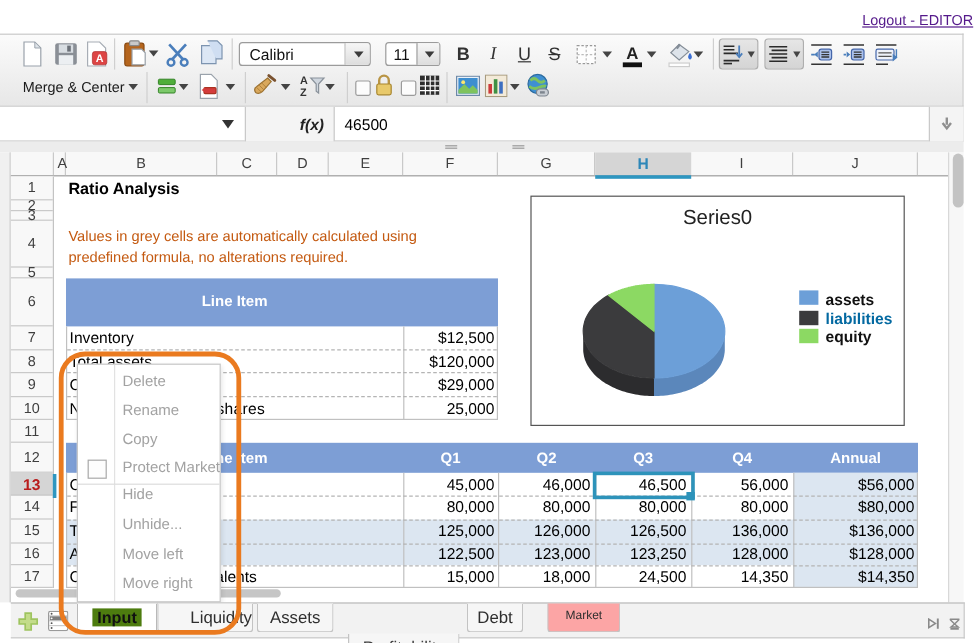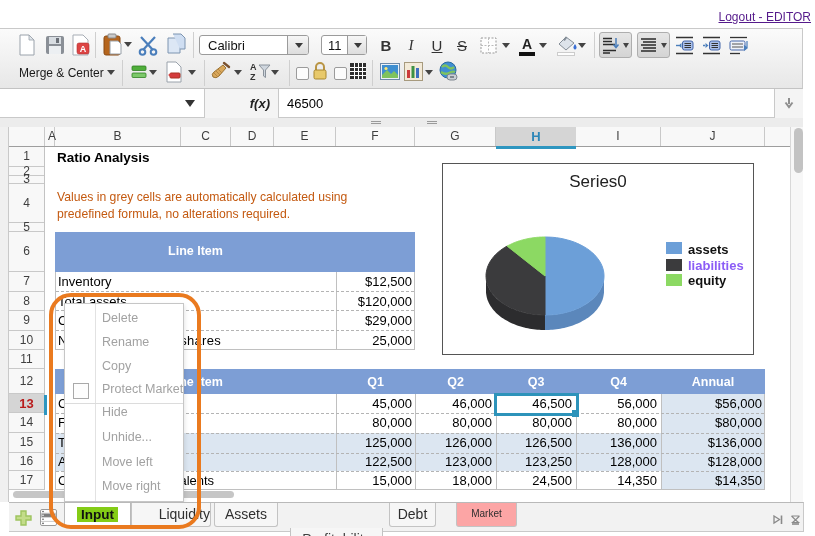--- a/index.html
+++ b/index.html
@@ -313,21 +313,21 @@
 <svg class="ab" style="left:442px;top:163px" width="312" height="192" viewBox="442 163 312 192">
 <path d="M604.0,276.0 L604.0,277.3 L603.9,278.6 L603.7,279.8 L603.5,281.1 L603.2,282.4 L602.9,283.6 L602.5,284.9 L602.0,286.1 L601.5,287.3 L600.9,288.5 L600.2,289.7 L599.5,290.9 L598.7,292.1 L597.9,293.2 L597.0,294.4 L596.1,295.5 L595.1,296.6 L594.1,297.7 L593.0,298.7 L591.8,299.7 L590.6,300.7 L589.4,301.7 L588.1,302.7 L586.7,303.6 L585.3,304.5 L583.9,305.3 L582.4,306.1 L580.9,306.9 L579.4,307.7 L577.8,308.4 L576.2,309.1 L574.5,309.8 L572.8,310.4 L571.1,311.0 L569.3,311.5 L567.6,312.0 L565.8,312.5 L564.0,312.9 L562.1,313.3 L560.3,313.7 L558.4,314.0 L556.5,314.3 L554.6,314.5 L552.7,314.7 L550.8,314.8 L548.9,314.9 L546.9,315.0 L545.0,315.0 L545.0,330.0 L546.9,330.0 L548.9,329.9 L550.8,329.8 L552.7,329.7 L554.6,329.5 L556.5,329.3 L558.4,329.0 L560.3,328.7 L562.1,328.3 L564.0,327.9 L565.8,327.5 L567.6,327.0 L569.3,326.5 L571.1,326.0 L572.8,325.4 L574.5,324.8 L576.2,324.1 L577.8,323.4 L579.4,322.7 L580.9,321.9 L582.4,321.1 L583.9,320.3 L585.3,319.5 L586.7,318.6 L588.1,317.7 L589.4,316.7 L590.6,315.7 L591.8,314.7 L593.0,313.7 L594.1,312.7 L595.1,311.6 L596.1,310.5 L597.0,309.4 L597.9,308.2 L598.7,307.1 L599.5,305.9 L600.2,304.7 L600.9,303.5 L601.5,302.3 L602.0,301.1 L602.5,299.9 L602.9,298.6 L603.2,297.4 L603.5,296.1 L603.7,294.8 L603.9,293.6 L604.0,292.3 L604.0,291.0 Z" fill="#5b87bb"></path>
 <path d="M545.0,315.0 L543.1,315.0 L541.1,314.9 L539.2,314.8 L537.3,314.7 L535.4,314.5 L533.5,314.3 L531.6,314.0 L529.7,313.7 L527.9,313.3 L526.0,312.9 L524.2,312.5 L522.4,312.0 L520.7,311.5 L518.9,311.0 L517.2,310.4 L515.5,309.8 L513.8,309.1 L512.2,308.4 L510.6,307.7 L509.1,306.9 L507.6,306.1 L506.1,305.3 L504.7,304.5 L503.3,303.6 L501.9,302.7 L500.6,301.7 L499.4,300.7 L498.2,299.7 L497.0,298.7 L495.9,297.7 L494.9,296.6 L493.9,295.5 L493.0,294.4 L492.1,293.2 L491.3,292.1 L490.5,290.9 L489.8,289.7 L489.1,288.5 L488.5,287.3 L488.0,286.1 L487.5,284.9 L487.1,283.6 L486.8,282.4 L486.5,281.1 L486.3,279.8 L486.1,278.6 L486.0,277.3 L486.0,276.0 L486.0,291.0 L486.0,292.3 L486.1,293.6 L486.3,294.8 L486.5,296.1 L486.8,297.4 L487.1,298.6 L487.5,299.9 L488.0,301.1 L488.5,302.3 L489.1,303.5 L489.8,304.7 L490.5,305.9 L491.3,307.1 L492.1,308.2 L493.0,309.4 L493.9,310.5 L494.9,311.6 L495.9,312.7 L497.0,313.7 L498.2,314.7 L499.4,315.7 L500.6,316.7 L501.9,317.7 L503.3,318.6 L504.7,319.5 L506.1,320.3 L507.6,321.1 L509.1,321.9 L510.6,322.7 L512.2,323.4 L513.8,324.1 L515.5,324.8 L517.2,325.4 L518.9,326.0 L520.7,326.5 L522.4,327.0 L524.2,327.5 L526.0,327.9 L527.9,328.3 L529.7,328.7 L531.6,329.0 L533.5,329.3 L535.4,329.5 L537.3,329.7 L539.2,329.8 L541.1,329.9 L543.1,330.0 L545.0,330.0 Z" fill="#2c2c2e"></path>
 <path d="M545.0,276.0 L545.0,237.0 L548.9,237.1 L552.7,237.3 L556.5,237.7 L560.3,238.3 L564.0,239.1 L567.6,240.0 L571.1,241.0 L574.5,242.2 L577.8,243.6 L580.9,245.1 L583.9,246.7 L586.7,248.4 L589.4,250.3 L591.8,252.3 L594.1,254.3 L596.1,256.5 L597.9,258.8 L599.5,261.1 L600.9,263.5 L602.0,265.9 L602.9,268.4 L603.5,270.9 L603.9,273.4 L604.0,276.0 L603.9,278.6 L603.5,281.1 L602.9,283.6 L602.0,286.1 L600.9,288.5 L599.5,290.9 L597.9,293.2 L596.1,295.5 L594.1,297.7 L591.8,299.7 L589.4,301.7 L586.7,303.6 L583.9,305.3 L580.9,306.9 L577.8,308.4 L574.5,309.8 L571.1,311.0 L567.6,312.0 L564.0,312.9 L560.3,313.7 L556.5,314.3 L552.7,314.7 L548.9,314.9 L545.0,315.0 Z" fill="#6c9fd8" stroke="#6c9fd8" stroke-width="1"></path>
 <path d="M545.0,276.0 L545.0,315.0 L542.0,314.9 L539.0,314.8 L536.0,314.5 L533.1,314.2 L530.1,313.7 L527.3,313.2 L524.4,312.6 L521.6,311.8 L518.9,311.0 L516.2,310.1 L513.7,309.0 L511.2,307.9 L508.7,306.8 L506.4,305.5 L504.2,304.2 L502.1,302.8 L500.1,301.3 L498.2,299.7 L496.4,298.1 L494.8,296.5 L493.3,294.8 L491.9,293.0 L490.7,291.2 L489.6,289.3 L488.6,287.5 L487.8,285.5 L487.1,283.6 L486.6,281.7 L486.3,279.7 L486.1,277.7 L486.0,275.7 L486.1,273.7 L486.4,271.8 L486.8,269.8 L487.3,267.8 L488.0,265.9 L488.9,264.0 L489.9,262.1 L491.0,260.3 L492.3,258.5 L493.7,256.7 L495.2,255.0 L496.9,253.4 L498.7,251.8 L500.6,250.3 L502.7,248.8 L504.8,247.4 L507.1,246.1 Z" fill="#3b3b3d" stroke="#3b3b3d" stroke-width="1"></path>
 <path d="M545.0,276.0 L507.1,246.1 L507.7,245.8 L508.4,245.4 L509.1,245.1 L509.8,244.7 L510.5,244.4 L511.2,244.1 L511.9,243.7 L512.6,243.4 L513.3,243.1 L514.0,242.8 L514.8,242.5 L515.5,242.2 L516.2,241.9 L517.0,241.7 L517.8,241.4 L518.5,241.1 L519.3,240.9 L520.1,240.7 L520.8,240.4 L521.6,240.2 L522.4,240.0 L523.2,239.8 L524.0,239.5 L524.8,239.4 L525.6,239.2 L526.4,239.0 L527.3,238.8 L528.1,238.6 L528.9,238.5 L529.7,238.3 L530.6,238.2 L531.4,238.1 L532.2,237.9 L533.1,237.8 L533.9,237.7 L534.8,237.6 L535.6,237.5 L536.4,237.4 L537.3,237.3 L538.2,237.3 L539.0,237.2 L539.9,237.1 L540.7,237.1 L541.6,237.1 L542.4,237.0 L543.3,237.0 L544.1,237.0 L545.0,237.0 Z" fill="#8cd963" stroke="#8cd963" stroke-width="1"></path>
 </svg>
 <div class="ab" style="left:666px;top:242px;width:16px;height:12px;background:#6c9fd8"></div>
 <div class="ab" style="left:688px;top:242px;font-size:13px;font-weight:bold;color:#111">assets</div>
 <div class="ab" style="left:666px;top:259px;width:16px;height:12px;background:#3b3b3d"></div>
-<div class="ab" style="left:688px;top:258px;font-size:13px;font-weight:bold;color:#8b5cf6">liabilities</div>
+<div class="ab" style="left:688px;top:258px;font-size:13px;font-weight:bold;color:#0369a1">liabilities</div>
 <div class="ab" style="left:666px;top:274px;width:16px;height:12px;background:#8cd963"></div>
 <div class="ab" style="left:688px;top:273px;font-size:13px;font-weight:bold;color:#111">equity</div>
 <div class="ab" style="left:13px;top:491px;width:221px;height:7px;background:#c6c6c6;border-radius:4px"></div>
 <div class="ab" style="left:790px;top:127px;width:13px;height:375px;background:#f7f7f7;border-left:1px solid #d8d8d8"></div>
 <div class="ab" style="left:794px;top:128px;width:9px;height:45px;background:#c3c3c3;border-radius:5px"></div>
 <div class="ab" style="left:64px;top:303px;width:120px;height:199px;background:#fff;border:1px solid #c6c6c6;box-shadow:1px 2px 4px rgba(0,0,0,0.10)"></div>
 <div class="ab" style="left:95px;top:304px;width:1px;height:197px;background:#e2e2e2"></div>
 <div class="mi" style="top:311px">Delete</div>
 <div class="mi" style="top:335px">Rename</div>
 <div class="mi" style="top:359px">Copy</div>
@@ -344,21 +344,21 @@
     </svg>
 <svg class="ab" style="left:40px;top:509px" width="17" height="17">
       <rect x="0.5" y="0.5" width="16" height="16" rx="1.5" fill="#fff" stroke="#9a9a9a"></rect>
       <rect x="1.5" y="4.5" width="14" height="3.5" fill="#7d7d7d"></rect>
       <path d="M1 4.2 h15 M1 8.3 h15 M1 12.4 h15" stroke="#b5b5b5" stroke-width="0.7"></path>
       <circle cx="3" cy="2.5" r="0.8" fill="#555"></circle>
       <circle cx="3" cy="6.3" r="0.8" fill="#fff"></circle>
       <circle cx="3" cy="10.3" r="0.8" fill="#555"></circle>
       <circle cx="3" cy="14.4" r="0.8" fill="#555"></circle>
     </svg>
-<div class="ab" style="left:64px;top:503px;width:67px;height:25px;background:#fff;border:1px solid #b9b9b9;border-top:none;border-radius:0 0 3px 3px;text-align:center;line-height:23px;font-size:13.5px;font-weight:bold;color:#111"><span style="background:#84cc16;padding:0 4px">Input</span></div>
+<div class="ab" style="left:64px;top:503px;width:67px;height:25px;background:#fff;border:1px solid #b9b9b9;border-top:none;border-radius:0 0 3px 3px;text-align:center;line-height:23px;font-size:13.5px;font-weight:bold;color:#111"><span style="background:#4d7c0f;padding:0 4px">Input</span></div>
 <div class="ab" style="left:131px;top:503px;width:80px;height:24px;background:#f6f6f6;border:1px solid #c3c3c3;border-top:none;border-radius:0 0 3px 3px;text-align:right;line-height:22px;font-size:14px;color:#2f2f2f">Liquidity</div>
 <div class="ab" style="left:214px;top:503px;width:64px;height:24px;background:#f6f6f6;border:1px solid #c3c3c3;border-top:none;border-radius:0 0 3px 3px;text-align:center;line-height:22px;font-size:14px;color:#2f2f2f">Assets</div>
 <div class="ab" style="left:290px;top:528px;width:93px;height:24px;background:#f6f6f6;border:1px solid #c3c3c3;border-top:none;border-radius:0 0 3px 3px;text-align:center;line-height:22px;font-size:14px;color:#404040">Profitability</div>
 <div class="ab" style="left:389px;top:503px;width:47px;height:24px;background:#f6f6f6;border:1px solid #c3c3c3;border-top:none;border-radius:0 0 3px 3px;text-align:center;line-height:22px;font-size:14px;color:#2f2f2f">Debt</div>
 <div class="ab" style="left:456px;top:503px;width:61px;height:24px;background:#fca5a5;border:1px solid #c3c3c3;border-top:none;border-radius:0 0 3px 3px;text-align:center;line-height:22px;font-size:10px;color:#2f2f2f">Market</div>
 <svg class="ab" style="left:773px;top:515px" width="10" height="10">
       <path d="M1 1 L6.5 4.5 L1 8 Z" fill="none" stroke="#8a8a8a" stroke-width="1.3"></path>
       <path d="M8.5 0.5 v8.5" stroke="#8a8a8a" stroke-width="1.6"></path>
     </svg>
 <svg class="ab" style="left:791px;top:515px" width="10" height="10">

